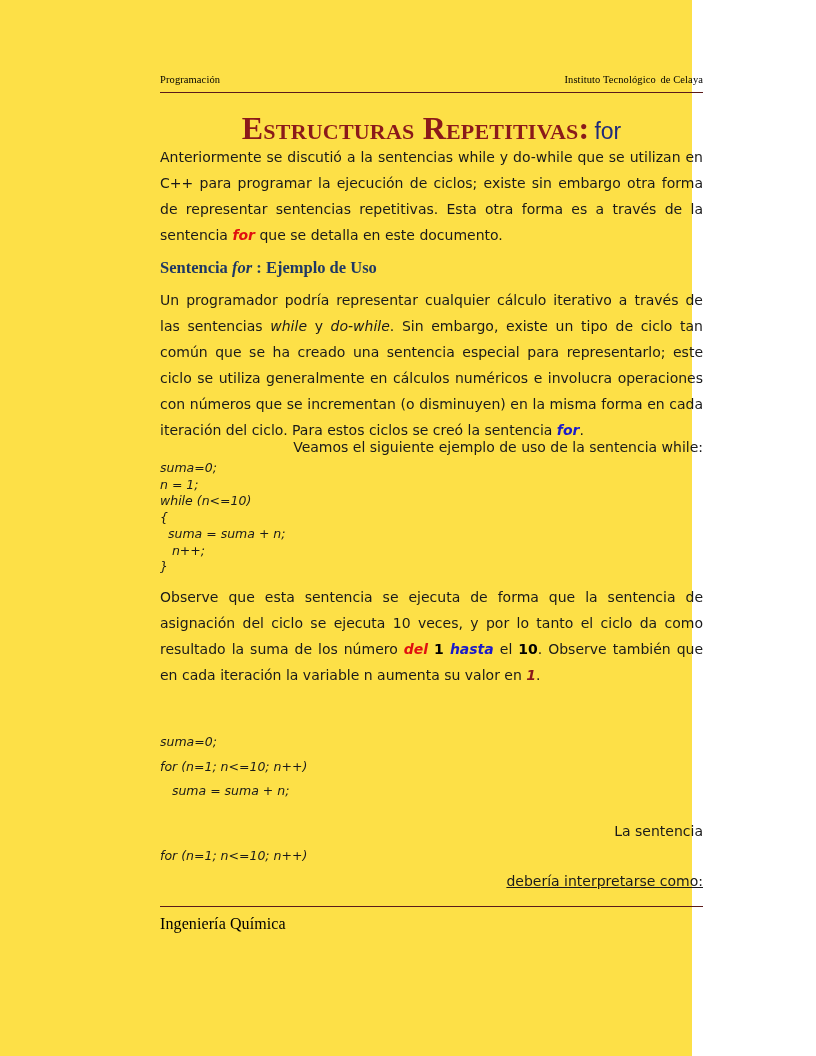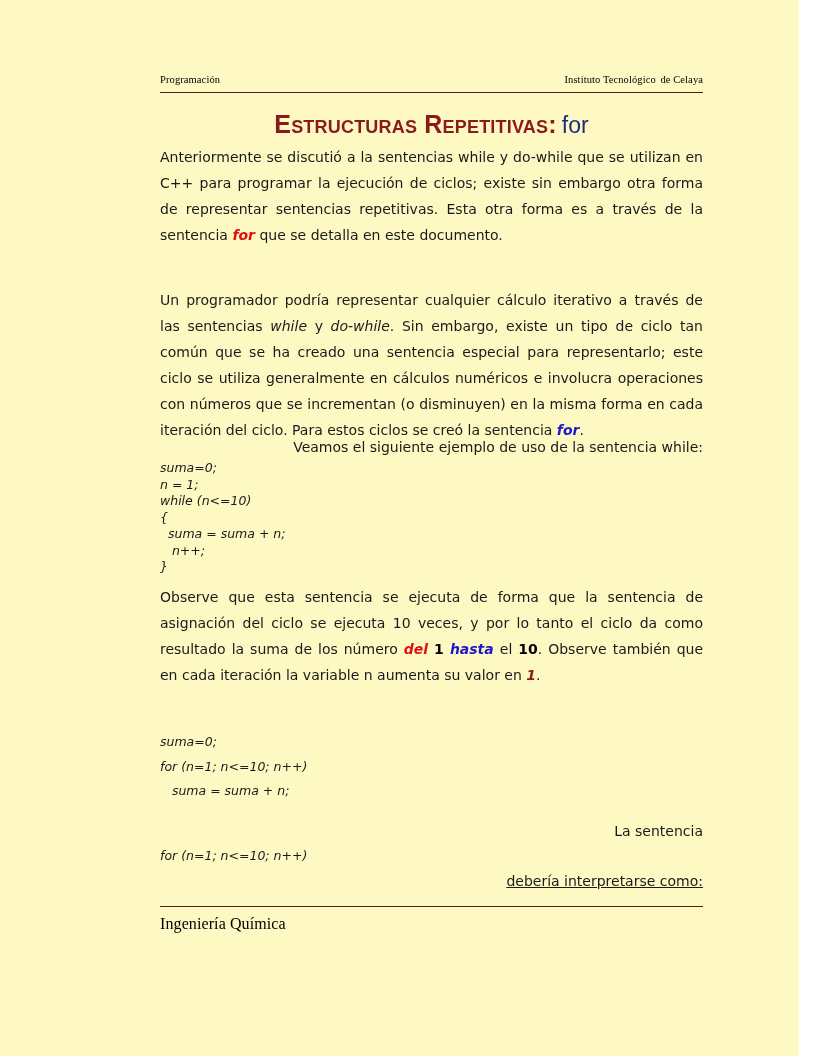--- a/index.html
+++ b/index.html
@@ -10,23 +10,23 @@
   }
   body {
     width: 816px;
     height: 1056px;
     font-family: "DejaVu Sans", sans-serif;
     color: #000000;
     overflow: hidden;
   }
   .page {
     position: relative;
-    width: 799px;
+    width: 692px;
     height: 1056px;
-    background: #fef9c3;
+    background: #fde047;
   }
 
   
   .page-header {
     position: absolute;
     left: 160px;
     top: 74px;
     width: 543px;
     display: flex;
     justify-content: space-between;
@@ -52,24 +52,24 @@
   .doc-title {
     position: absolute;
     left: 160px;
     top: 112px;
     width: 543px;
     text-align: center;
     line-height: 1.0;
     white-space: nowrap;
   }
   .title-red {
-    font-family: Liberation Sans, sans-serif;
+    font-family: Liberation Serif, serif;
     font-variant: small-caps;
     font-weight: bold;
-    font-size: 25px;
+    font-size: 32px;
     color: #8b1a1a;
     letter-spacing: 0.2px;
   }
   .title-blue {
     font-family: "Liberation Sans", sans-serif;
     font-weight: normal;
     font-size: 23px;
     color: #1f2b7b;
   }
 
@@ -162,20 +162,21 @@
     <span class="hdr-right"><span>Instituto Tecnológico</span><span class="gap"> </span><span>de Celaya</span></span>
   </div>
   <div class="header-rule"></div>
 
   <div class="doc-title">
     <span class="title-red">Estructuras Repetitivas:</span><span> </span><span class="title-blue">for</span>
   </div>
 
   <div class="para" style="top:144px;"><span>Anteriormente se discutió a la sentencias while y do-while que se utilizan en C++ para programar la ejecución de ciclos; existe sin embargo otra forma de representar sentencias repetitivas. Esta otra forma es a través de la sentencia </span><span class="kw-brightred-b-i">for</span><span> que se detalla en este documento.</span></div>
 
+  <div class="section-heading" style="top:258px;"><span>Sentencia </span><span class="it">for</span><span> : Ejemplo de Uso</span></div>
 
   <div class="para" style="top:287px;"><span>Un programador podría representar cualquier cálculo iterativo a través de las sentencias </span><span class="i">while</span><span> y </span><span class="i">do-while</span><span>. Sin embargo, existe un tipo de ciclo tan común que se ha creado una sentencia especial para representarlo; este ciclo se utiliza generalmente en cálculos numéricos e involucra operaciones con números que se incrementan (o disminuyen) en la misma forma en cada iteración del ciclo. Para estos ciclos se creó la sentencia </span><span class="kw-blue-b-i">for</span><span>.</span></div>
 
   <div class="para noj" style="top:434px;">Veamos el siguiente ejemplo de uso de la sentencia while:</div>
 
   <div class="code tight" style="top:460px;">suma=0;
 n = 1;
 while (n&lt;=10)
 {
   suma = suma + n;

